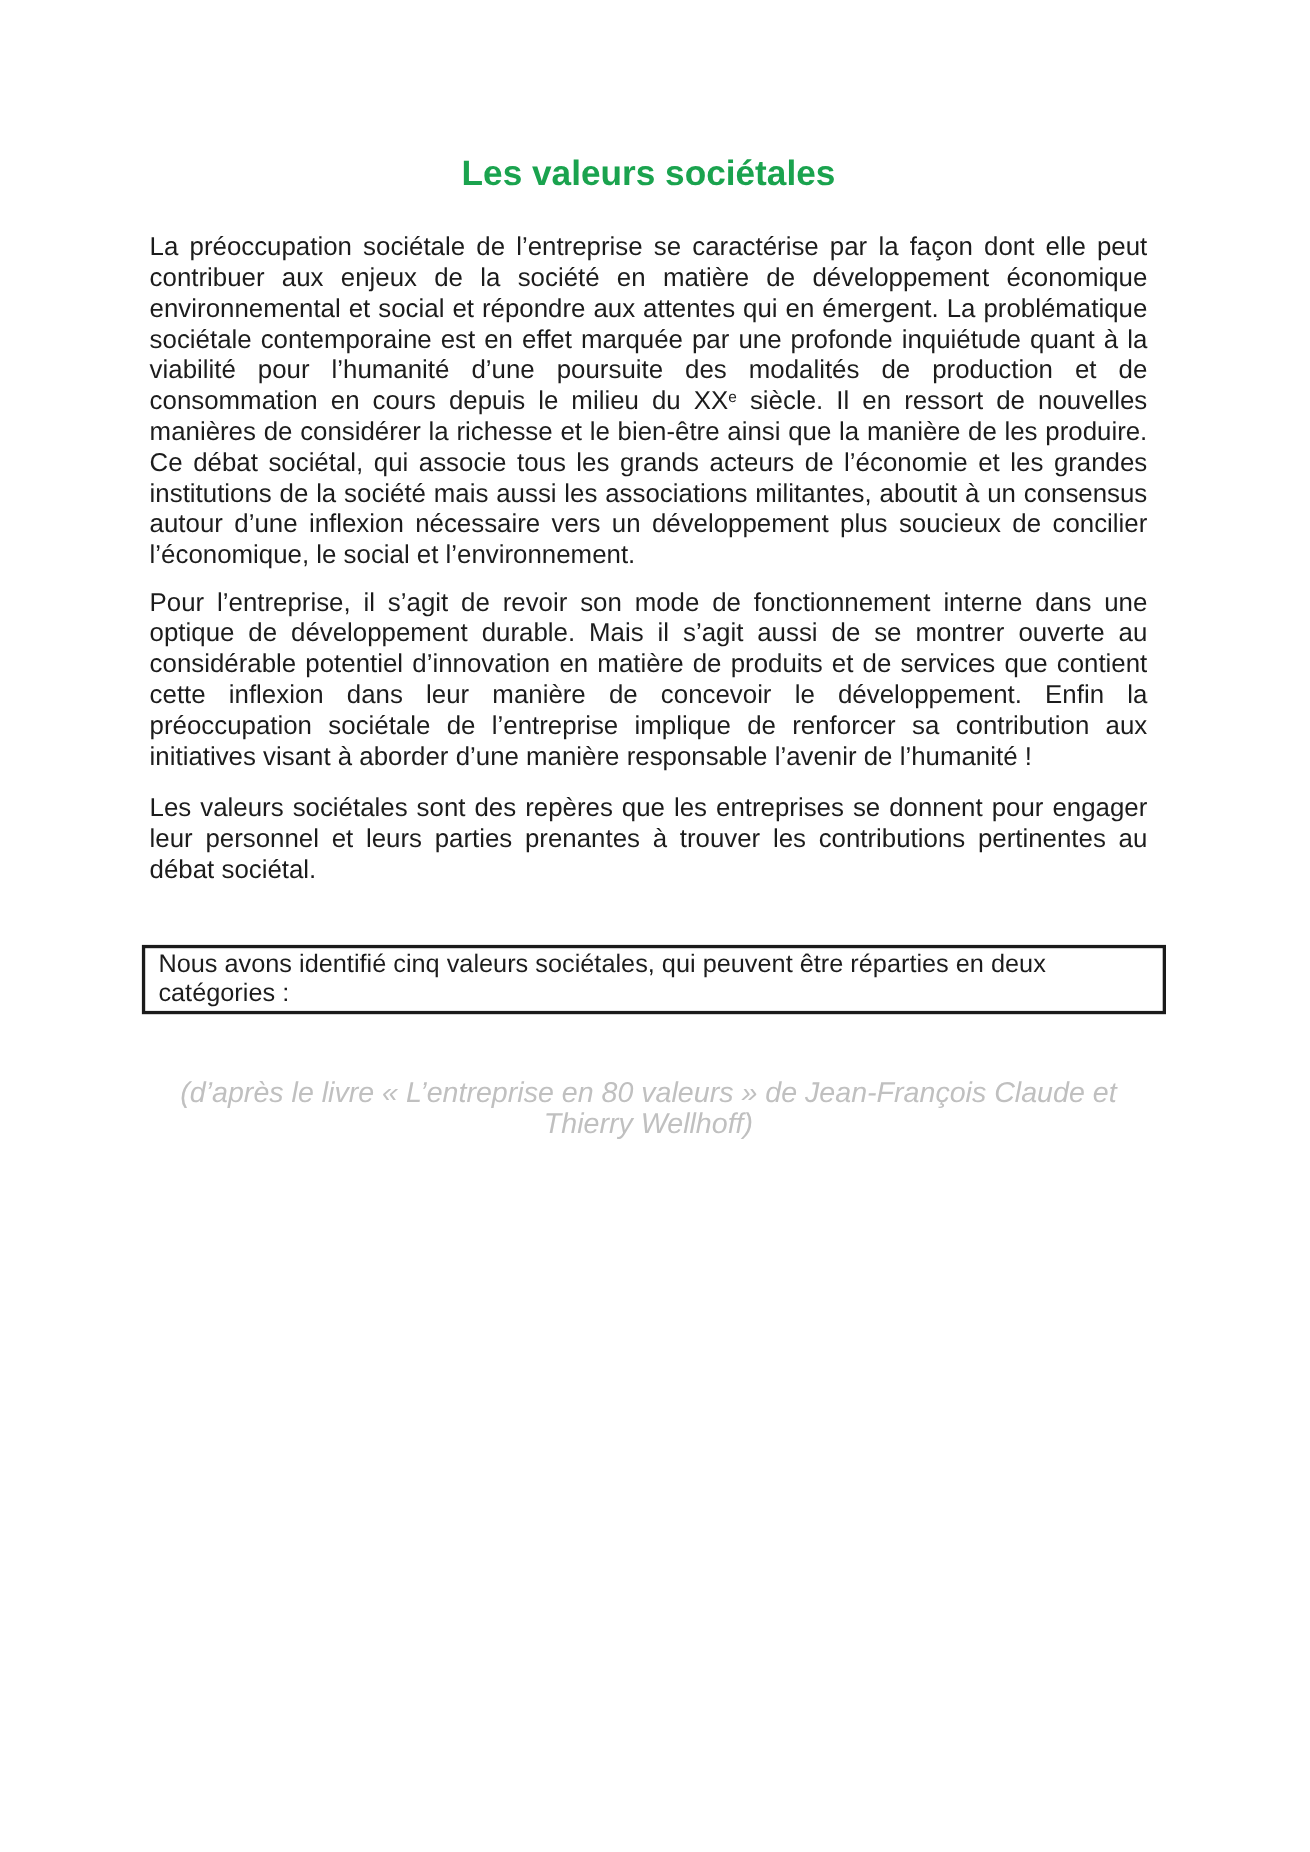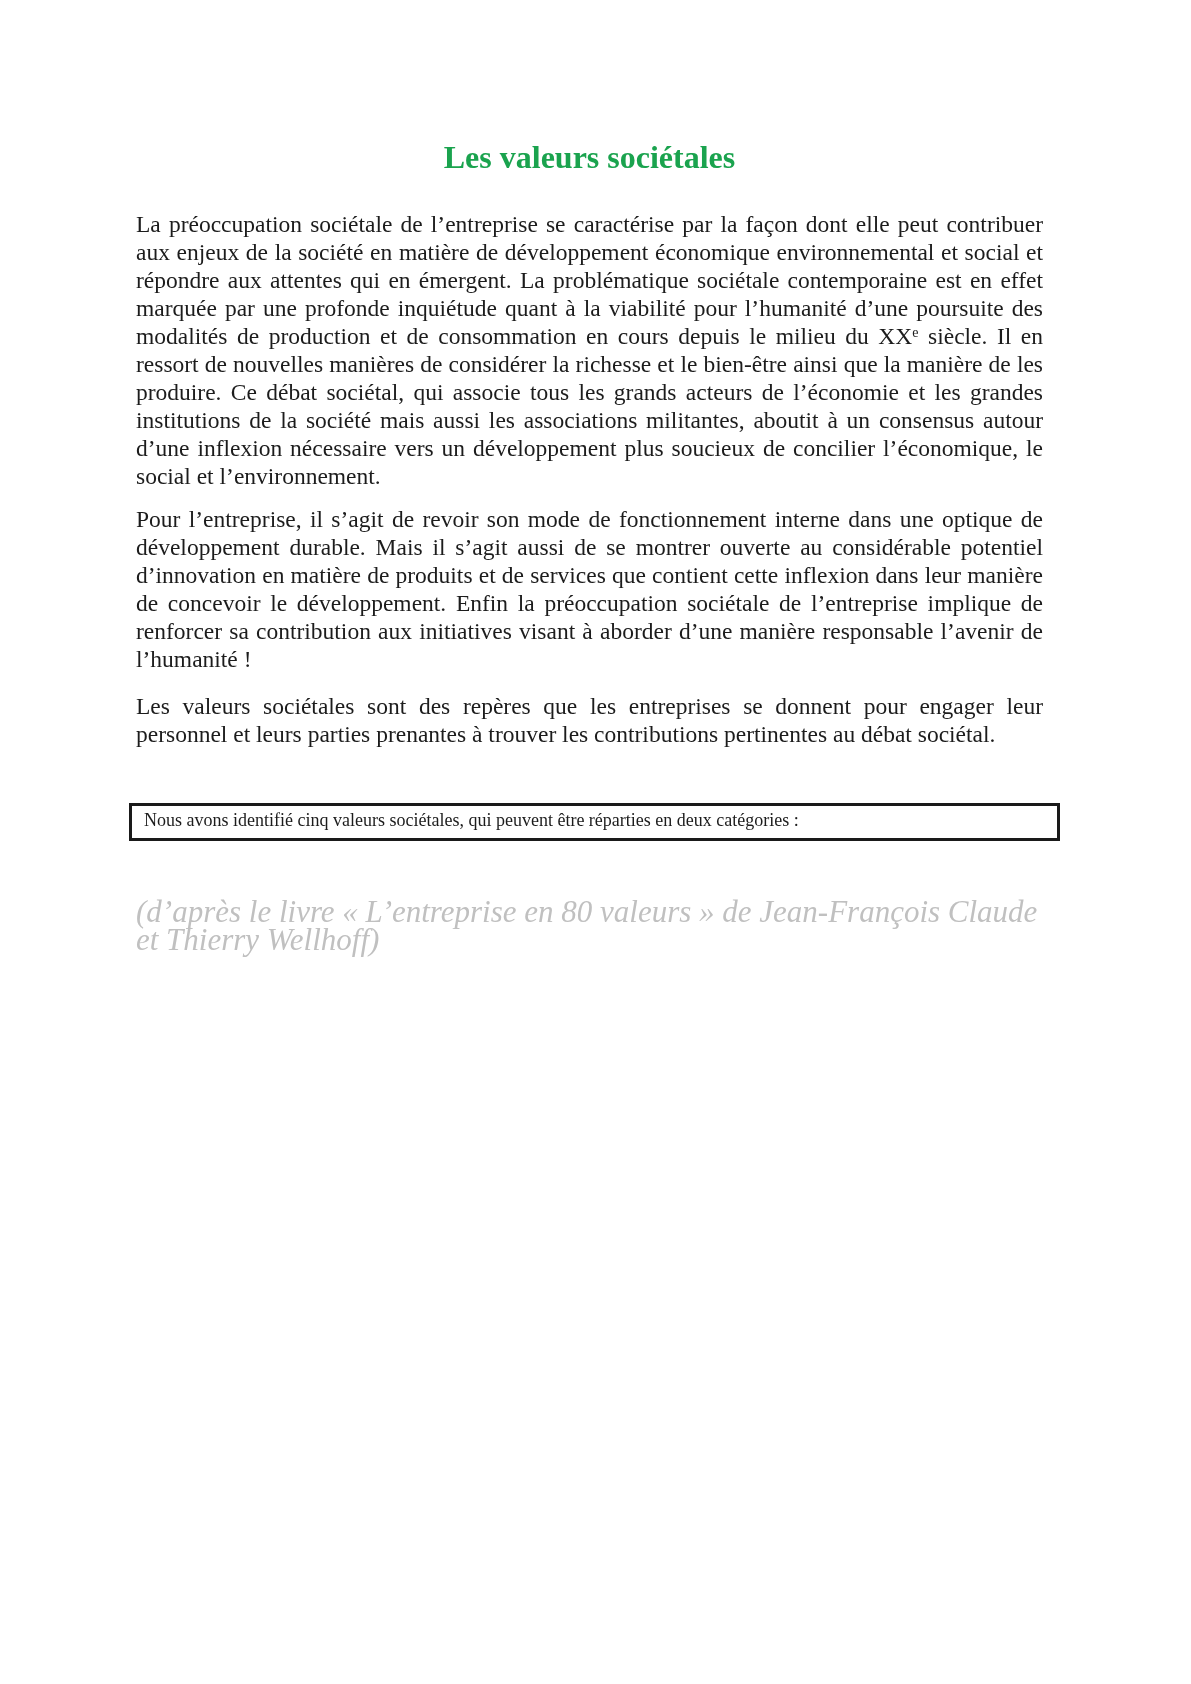--- a/index.html
+++ b/index.html
@@ -5,21 +5,21 @@
   html, body {
     margin: 0;
     padding: 0;
     background: #ffffff;
   }
   .page {
     position: relative;
     width: 1191px;
     height: 1684px;
     background: #ffffff;
-    font-family: Liberation Serif, serif;
+    font-family: Liberation Sans, sans-serif;
     color: #1c1c1c;
     overflow: hidden;
   }
   .content {
     position: absolute;
     left: 136px;
     top: 0;
     width: 907px;
   }
   .doc-title {
@@ -46,33 +46,33 @@
   .values-box {
     box-sizing: border-box;
     margin: 55px 0 0 -7px;
     width: 931px;
     border: 3px solid #1a1a1a;
     padding: 2px 14px 4px 12px;
     background: #ffffff;
   }
   .values-box p {
     margin: 0 0 17px 0;
-    font-size: 18px;
+    font-size: 23px;
     line-height: 25.5px;
     text-align: left;
   }
   .values-box p:last-child { margin-bottom: 0; }
   .values-box .lead { font-weight: bold; }
   .citation {
     margin: 57px 0 0 0;
-    font-size: 31px;
+    font-size: 26px;
     line-height: 28px;
     font-style: italic;
     color: #c0c0c0;
-    text-align: left;
+    text-align: center;
   }
 </style>
 </head>
 <body>
 
 <div class="page">
   <div class="content">
 
     <h1 class="doc-title" style="color: rgb(26, 163, 78);">Les valeurs sociétales</h1>
 

